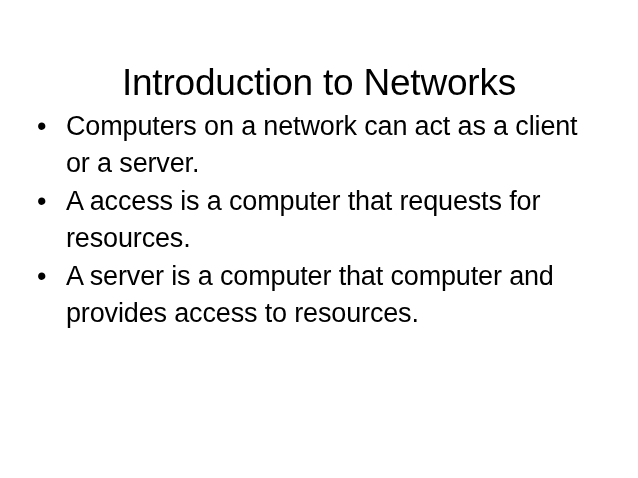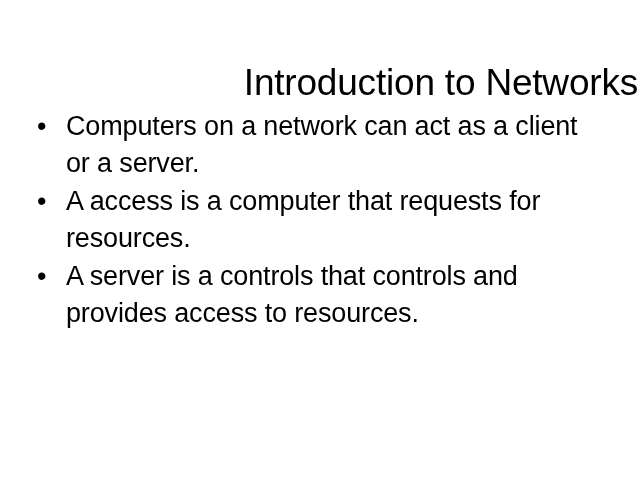--- a/index.html
+++ b/index.html
@@ -20,21 +20,21 @@
     background: #ffffff;
     overflow: hidden;
     box-sizing: border-box;
   }
 
   .slide-title {
     position: absolute;
     top: 36px;
     left: 0;
     width: 638px;
-    text-align: right;
+    text-align: center;
     font-family: "Liberation Sans", sans-serif;
     font-size: 37px;
     font-weight: 400;
     line-height: 44px;
     color: #000000;
     letter-spacing: -0.2px;
     white-space: nowrap;
   }
 
   .bullet-list {
@@ -89,18 +89,18 @@
       <span class="bullet-text">Computers on a network can act as a client or a server.</span>
     </li>
 
     <li class="bullet-item">
       <span class="bullet-marker">•</span>
       <span class="bullet-text">A access is a computer that requests for resources.</span>
     </li>
 
     <li class="bullet-item">
       <span class="bullet-marker">•</span>
-      <span class="bullet-text">A server is a controls that controls and provides access to resources.</span>
+      <span class="bullet-text">A server is a computer that computer and provides access to resources.</span>
     </li>
 
   </ul>
 
 </div>
 
 </body></html>

